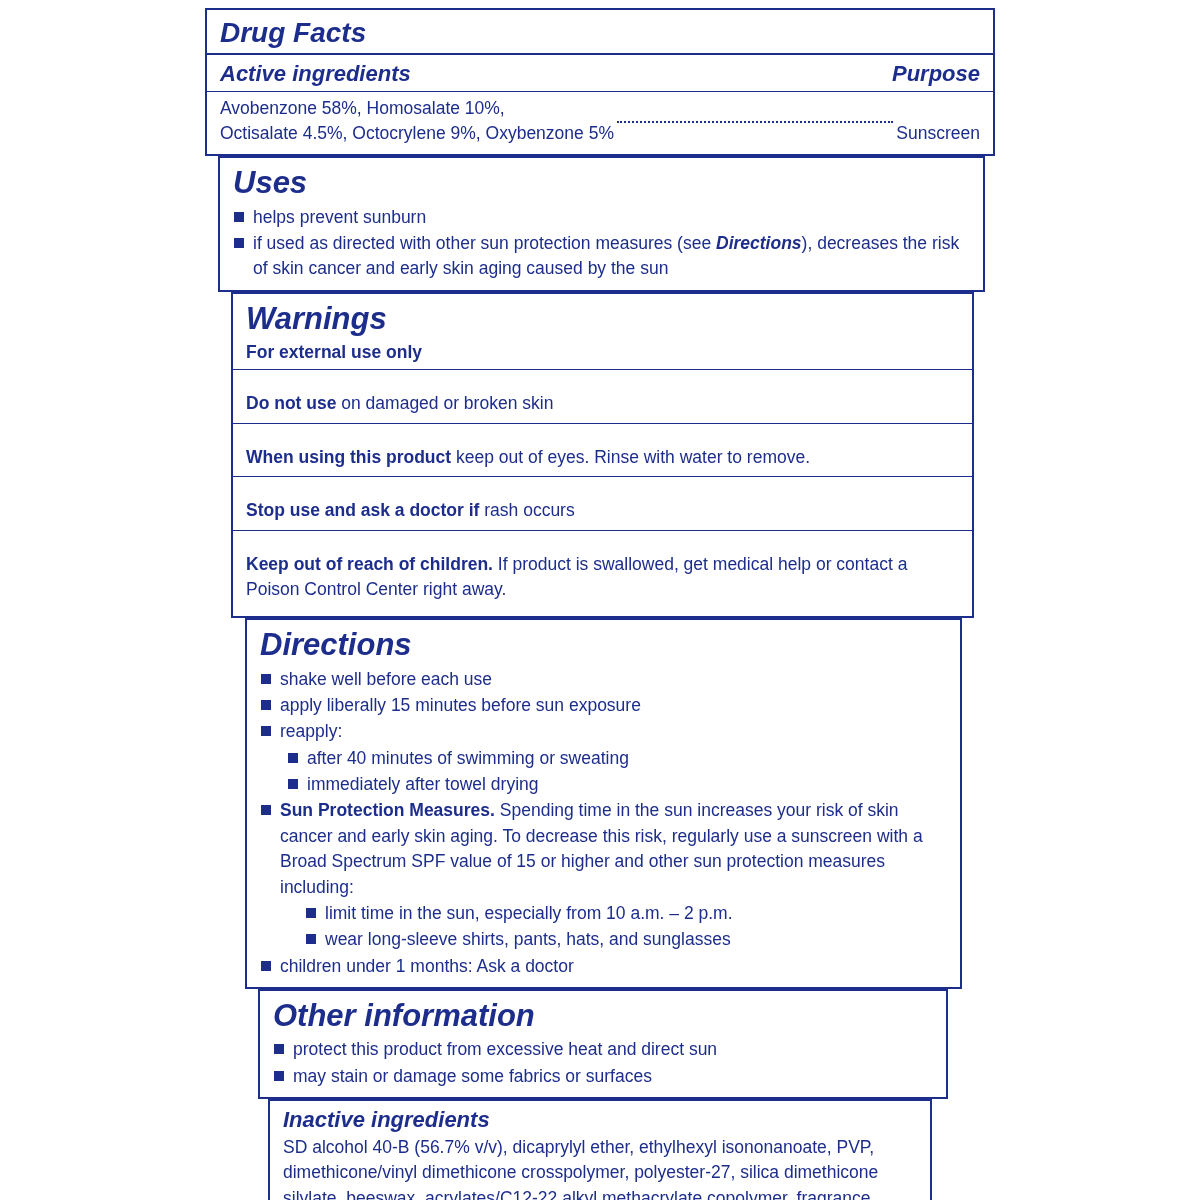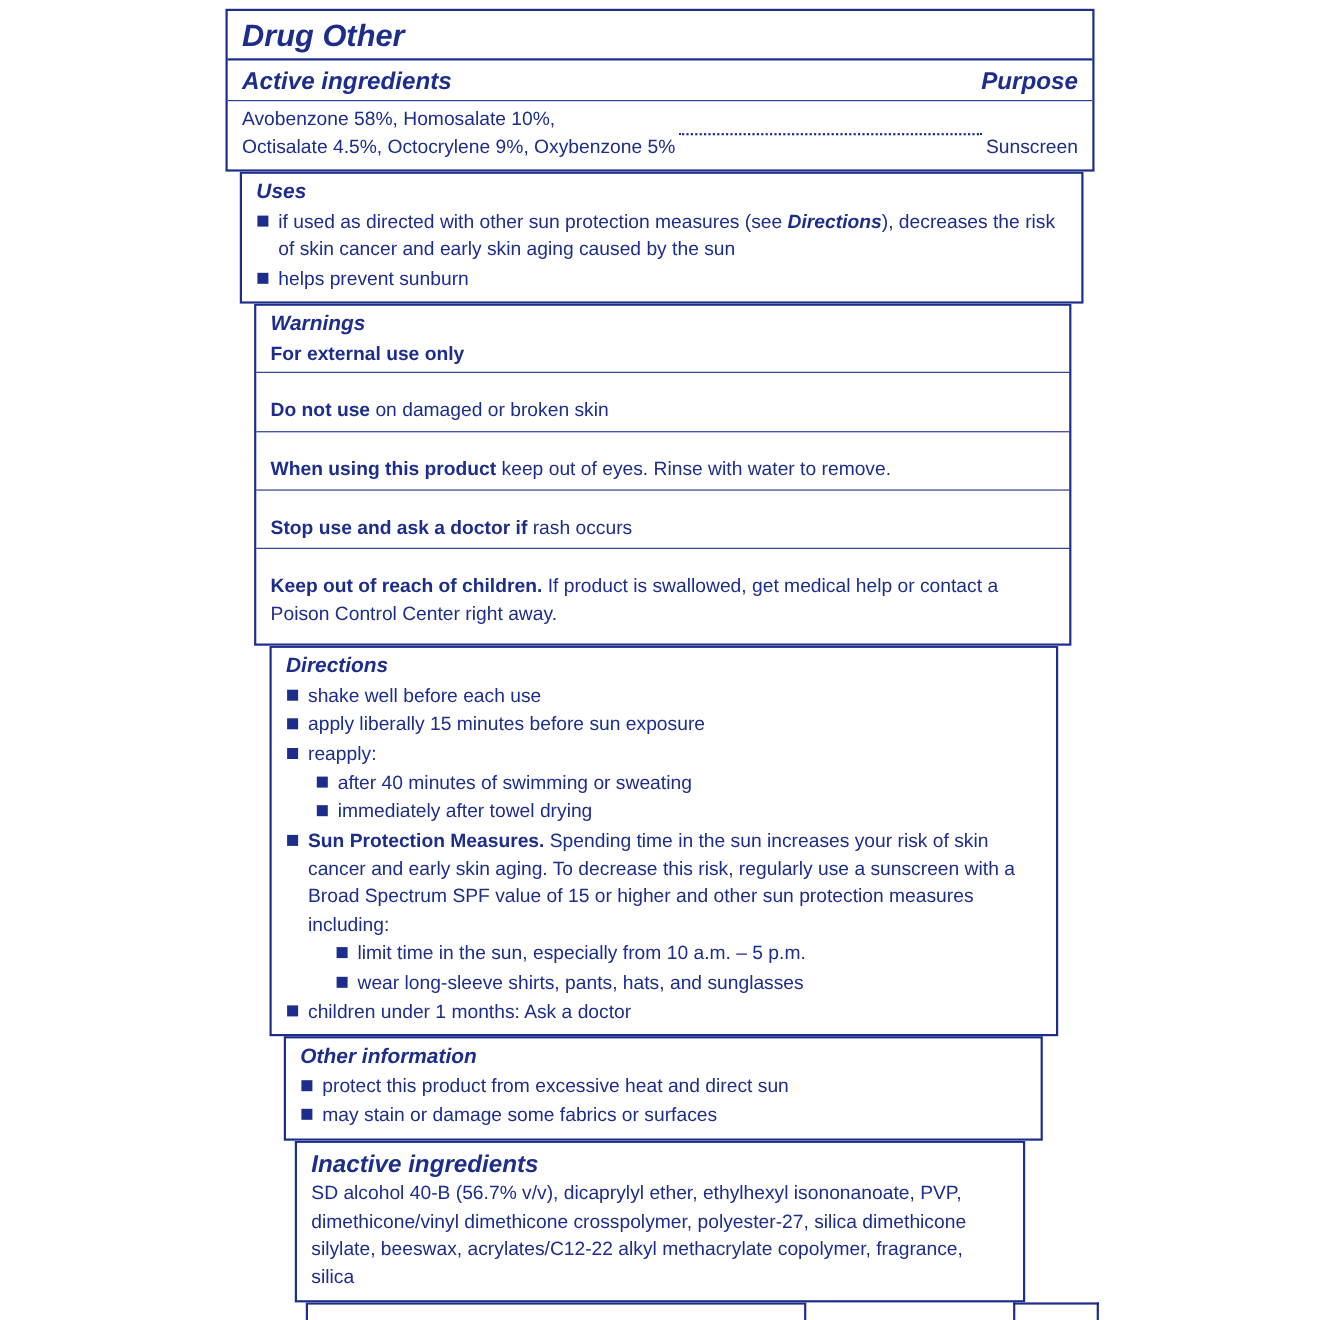--- a/index.html
+++ b/index.html
@@ -16,21 +16,21 @@
   .s2{margin:0 215px 0 218px}
   .s3{margin:0 226px 0 231px}
   .s4{margin:0 238px 0 245px}
   .s5{margin:0 252px 0 258px}
   .s6{margin:0 268px 0 268px}
   .bottom{display:flex;margin-left:278px}
   .qbox{width:455px;border:2.5px solid var(--ink,#1d2d8c);padding:9px 13px 20px;background:#fff}
   .qfrag{width:78px;margin-left:188px;border:2.5px solid var(--ink,#1d2d8c);border-bottom:none;height:60px;background:#fff}
 
   .h1{font-size:28px;font-weight:bold;font-style:italic;line-height:1.25}
-  .hsec{font-size:19px;font-weight:bold;font-style:italic;line-height:1.3;margin-bottom:1px}
+  .hsec{font-size:31px;font-weight:bold;font-style:italic;line-height:1.3;margin-bottom:1px}
   .hsub{font-size:22px;font-weight:bold;font-style:italic;line-height:1.3}
   .full{margin-left:-13px;margin-right:-13px}
   .rule2{border-top:2.5px solid var(--ink,#1d2d8c);margin-top:3px;margin-bottom:5px}
   .rule1{border-top:1.5px solid var(--ink,#1d2d8c);margin-top:2px;margin-bottom:4px}
 
   .headrow{display:flex;justify-content:space-between;align-items:center;margin-top:2px}
   .leadrow{display:flex;align-items:flex-start}
   .leader{flex:1 1 auto;border-bottom:2.5px dotted var(--ink,#1d2d8c);margin:0 3px 4px}
 
   .bullet{display:flex;margin-top:1px}
@@ -45,44 +45,44 @@
   .wr{border-top:1.5px solid var(--ink,#1d2d8c);margin:0 -13px;padding:21px 13px 6px}
   .qrow{display:flex;align-items:baseline}
   .phone{font-weight:bold;font-size:18.5px;margin-left:10px;font-style:normal}
 </style>
 </head>
 <body>
 
 <div class="page">
 
   <section class="sec s1">
-    <div class="h1">Drug Other</div>
+    <div class="h1">Drug Facts</div>
     <div class="rule2 full"></div>
     <div class="headrow">
       <span class="hsub">Active ingredients</span>
       <span class="hsub">Purpose</span>
     </div>
     <div class="rule1 full"></div>
     <div>Avobenzone 58%, Homosalate 10%,</div>
     <div class="leadrow">
       <span>Octisalate 4.5%, Octocrylene 9%, Oxybenzone 5%</span>
       <span class="leader"></span>
       <span>Sunscreen</span>
     </div>
   </section>
 
   <section class="sec s2">
     <div class="hsec">Uses</div>
     <div class="bullet">
       <span class="sq"></span>
-      <span class="btxt"><span>if used as directed with other sun protection measures (see </span><span class="bi">Directions</span><span>), decreases the risk of skin cancer and early skin aging caused by the sun</span></span>
+      <span class="btxt">helps prevent sunburn</span>
     </div>
     <div class="bullet">
       <span class="sq"></span>
-      <span class="btxt">helps prevent sunburn</span>
+      <span class="btxt"><span>if used as directed with other sun protection measures (see </span><span class="bi">Directions</span><span>), decreases the risk of skin cancer and early skin aging caused by the sun</span></span>
     </div>
   </section>
 
   <section class="sec s3">
     <div class="hsec">Warnings</div>
     <div class="extuse">For external use only</div>
     <div class="wr"><span class="b">Do not use</span><span> on damaged or broken skin</span></div>
     <div class="wr"><span class="b">When using this product</span><span> keep out of eyes. Rinse with water to remove.</span></div>
     <div class="wr"><span class="b">Stop use and ask a doctor if</span><span> rash occurs</span></div>
     <div class="wr"><span class="b">Keep out of reach of children.</span><span> If product is swallowed, get medical help or contact a Poison Control Center right away.</span></div>
@@ -109,21 +109,21 @@
     <div class="bullet sub">
       <span class="sq"></span>
       <span class="btxt">immediately after towel drying</span>
     </div>
     <div class="bullet">
       <span class="sq"></span>
       <span class="btxt"><span class="b">Sun Protection Measures.</span><span> Spending time in the sun increases your risk of skin cancer and early skin aging. To decrease this risk, regularly use a sunscreen with a Broad Spectrum SPF value of 15 or higher and other sun protection measures including:</span></span>
     </div>
     <div class="bullet sub2">
       <span class="sq"></span>
-      <span class="btxt">limit time in the sun, especially from 10 a.m. – 5 p.m.</span>
+      <span class="btxt">limit time in the sun, especially from 10 a.m. – 2 p.m.</span>
     </div>
     <div class="bullet sub2">
       <span class="sq"></span>
       <span class="btxt">wear long-sleeve shirts, pants, hats, and sunglasses</span>
     </div>
     <div class="bullet">
       <span class="sq"></span>
       <span class="btxt">children under 1 months: Ask a doctor</span>
     </div>
   </section>

